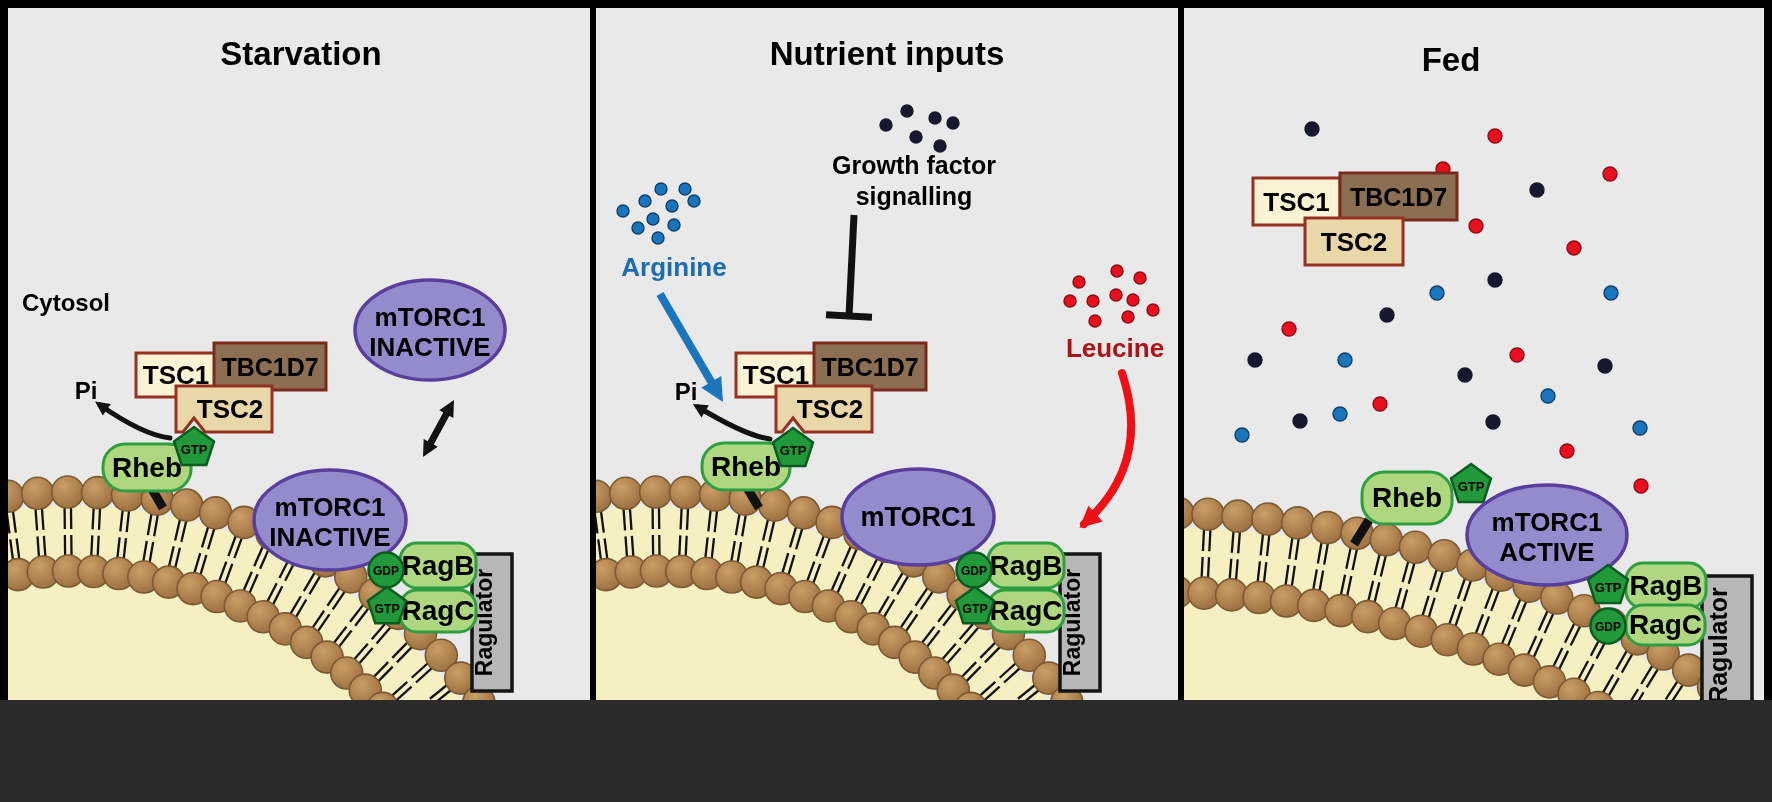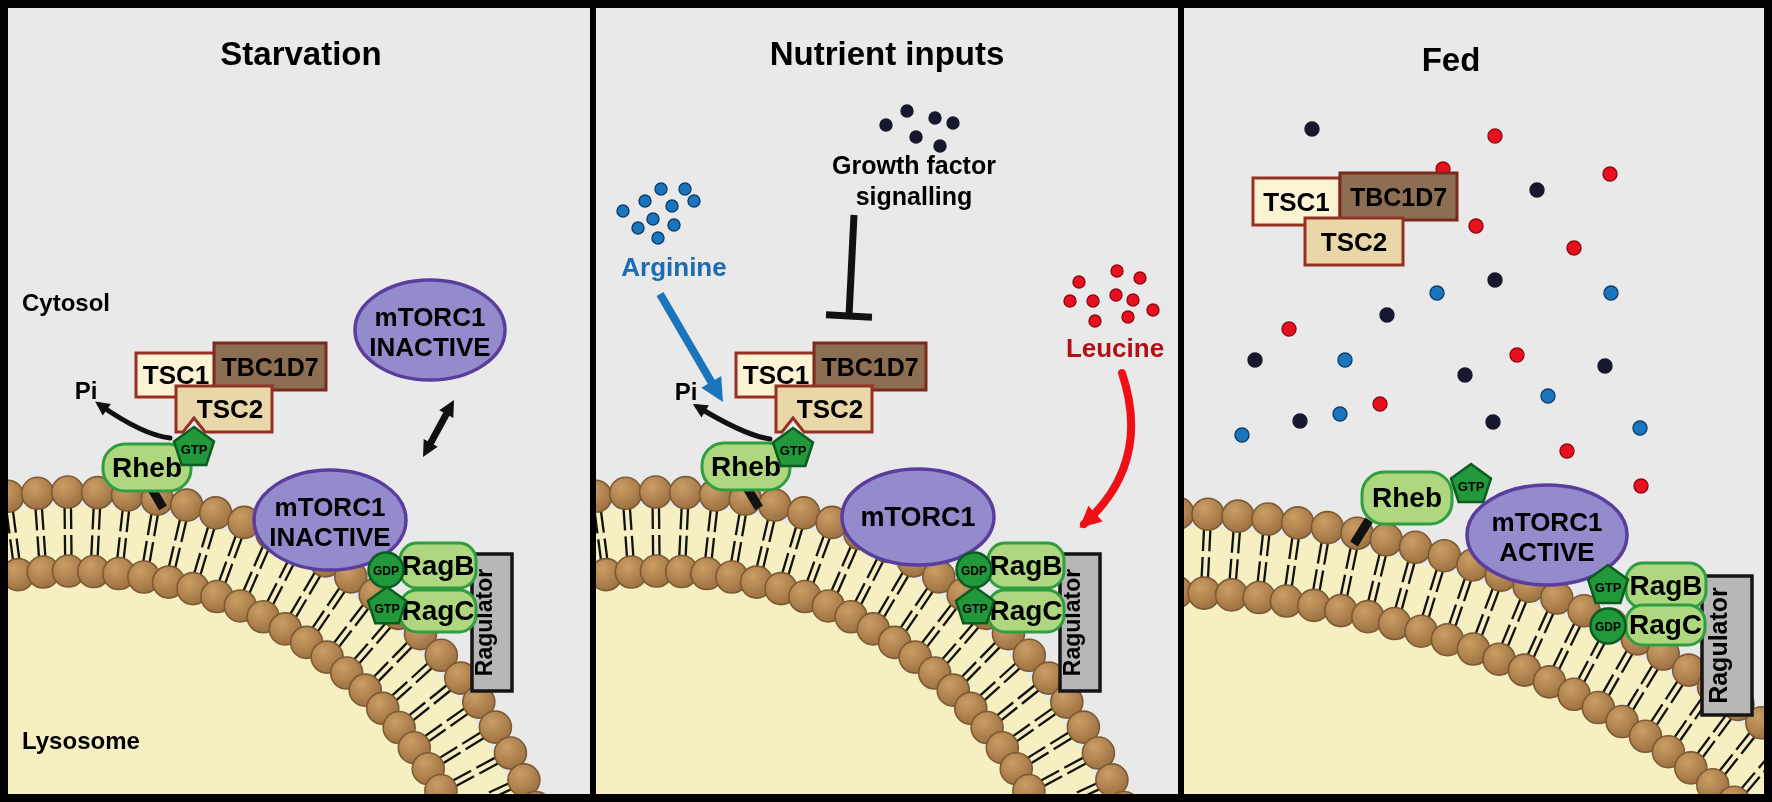--- a/index.html
+++ b/index.html
@@ -1,16 +1,16 @@
 <!DOCTYPE html>
 <html><head>
 <meta charset="utf-8">
 <style>
   html,body{margin:0;padding:0;background:#2b2b2b;}
-  .frame{position:relative;width:1772px;height:802px;background:#000;font-family:"Liberation Sans",sans-serif;}
+  .frame{position:relative;width:1772px;height:700px;background:#000;font-family:"Liberation Sans",sans-serif;}
   .panel{position:absolute;top:8px;background:#e9e9e9;}
   #panel-0{left:8px;}
   #panel-1{left:596px;}
   #panel-2{left:1184px;}
   text{font-family:"Liberation Sans",sans-serif;font-weight:bold;}
 </style>
 </head>
 <body>
 
 <div class="frame">

